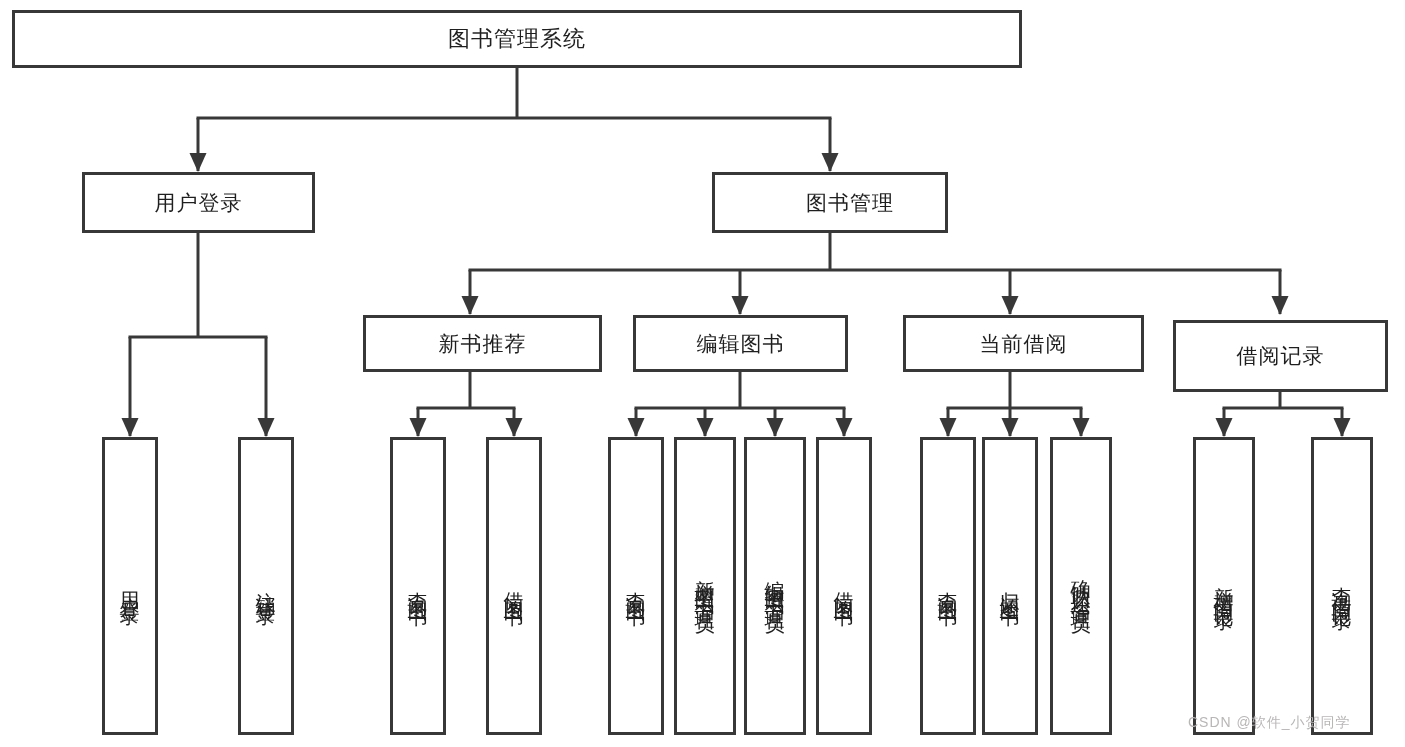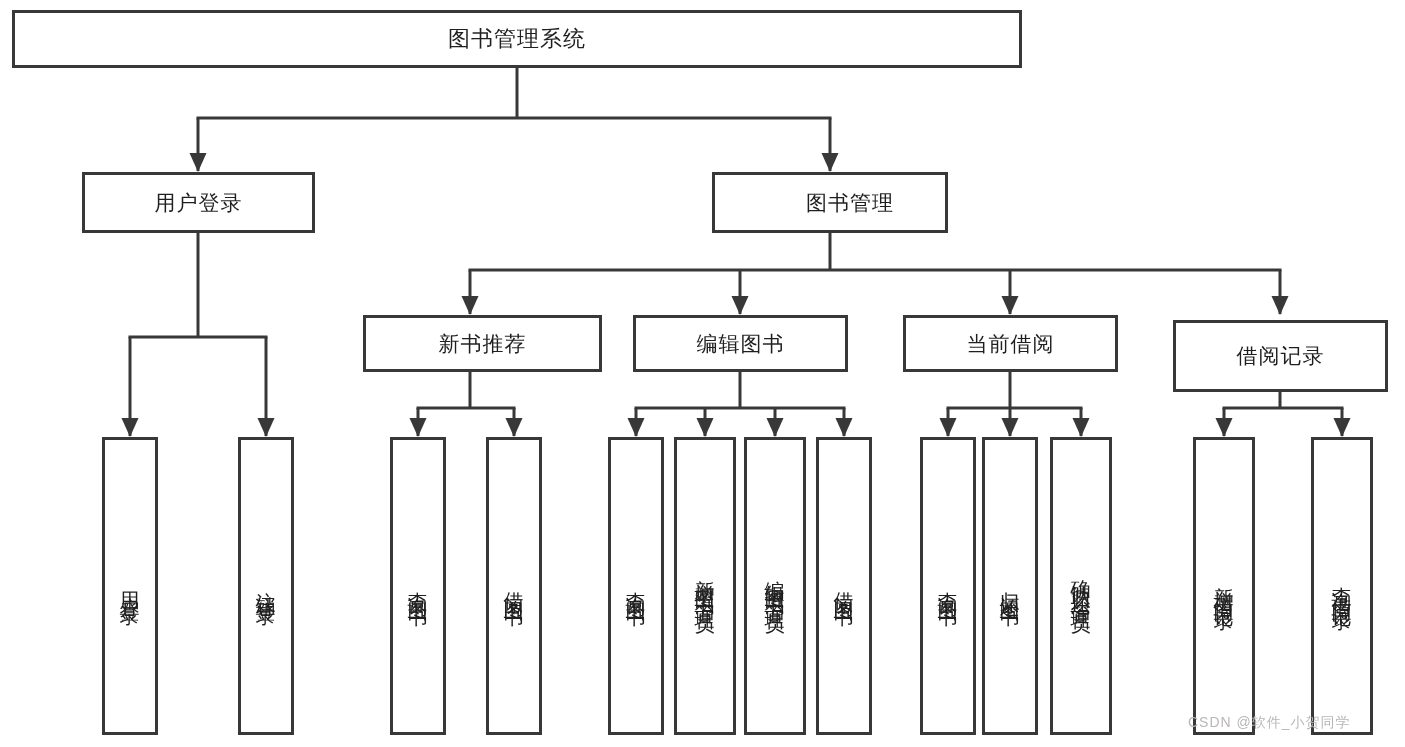--- a/index.html
+++ b/index.html
@@ -31,21 +31,21 @@
     font-size:20px;
     letter-spacing:5px;
     line-height:1.1;
   }
   
   .b-root         {left:12px;  top:10px;  width:1010px; height:58px;}
   .b-user-login   {left:82px;  top:172px; width:233px;  height:61px;}
   .b-book-mgmt    {left:712px; top:172px; width:236px;  height:61px;padding-left:40px;}
   .b-new-book     {left:363px; top:315px; width:239px;  height:57px;}
   .b-borrowing    {left:633px; top:315px; width:215px;  height:57px;}
-  .b-current      {left:903px; top:315px; width:215px;  height:57px;}
+  .b-current      {left:903px; top:315px; width:241px;  height:57px;}
   .b-records      {left:1173px;top:320px; width:215px;  height:72px;}
   .l1 {left:102px; top:437px; width:56px; height:298px;}
   .l2 {left:238px; top:437px; width:56px; height:298px;}
   .l3 {left:390px; top:437px; width:56px; height:298px;}
   .l4 {left:486px; top:437px; width:56px; height:298px;}
   .l5 {left:608px; top:437px; width:56px; height:298px;}
   .l6 {left:674px; top:437px; width:62px; height:298px;}
   .l7 {left:744px; top:437px; width:62px; height:298px;}
   .l8 {left:816px; top:437px; width:56px; height:298px;}
   .l9 {left:920px; top:437px; width:56px; height:298px;}

